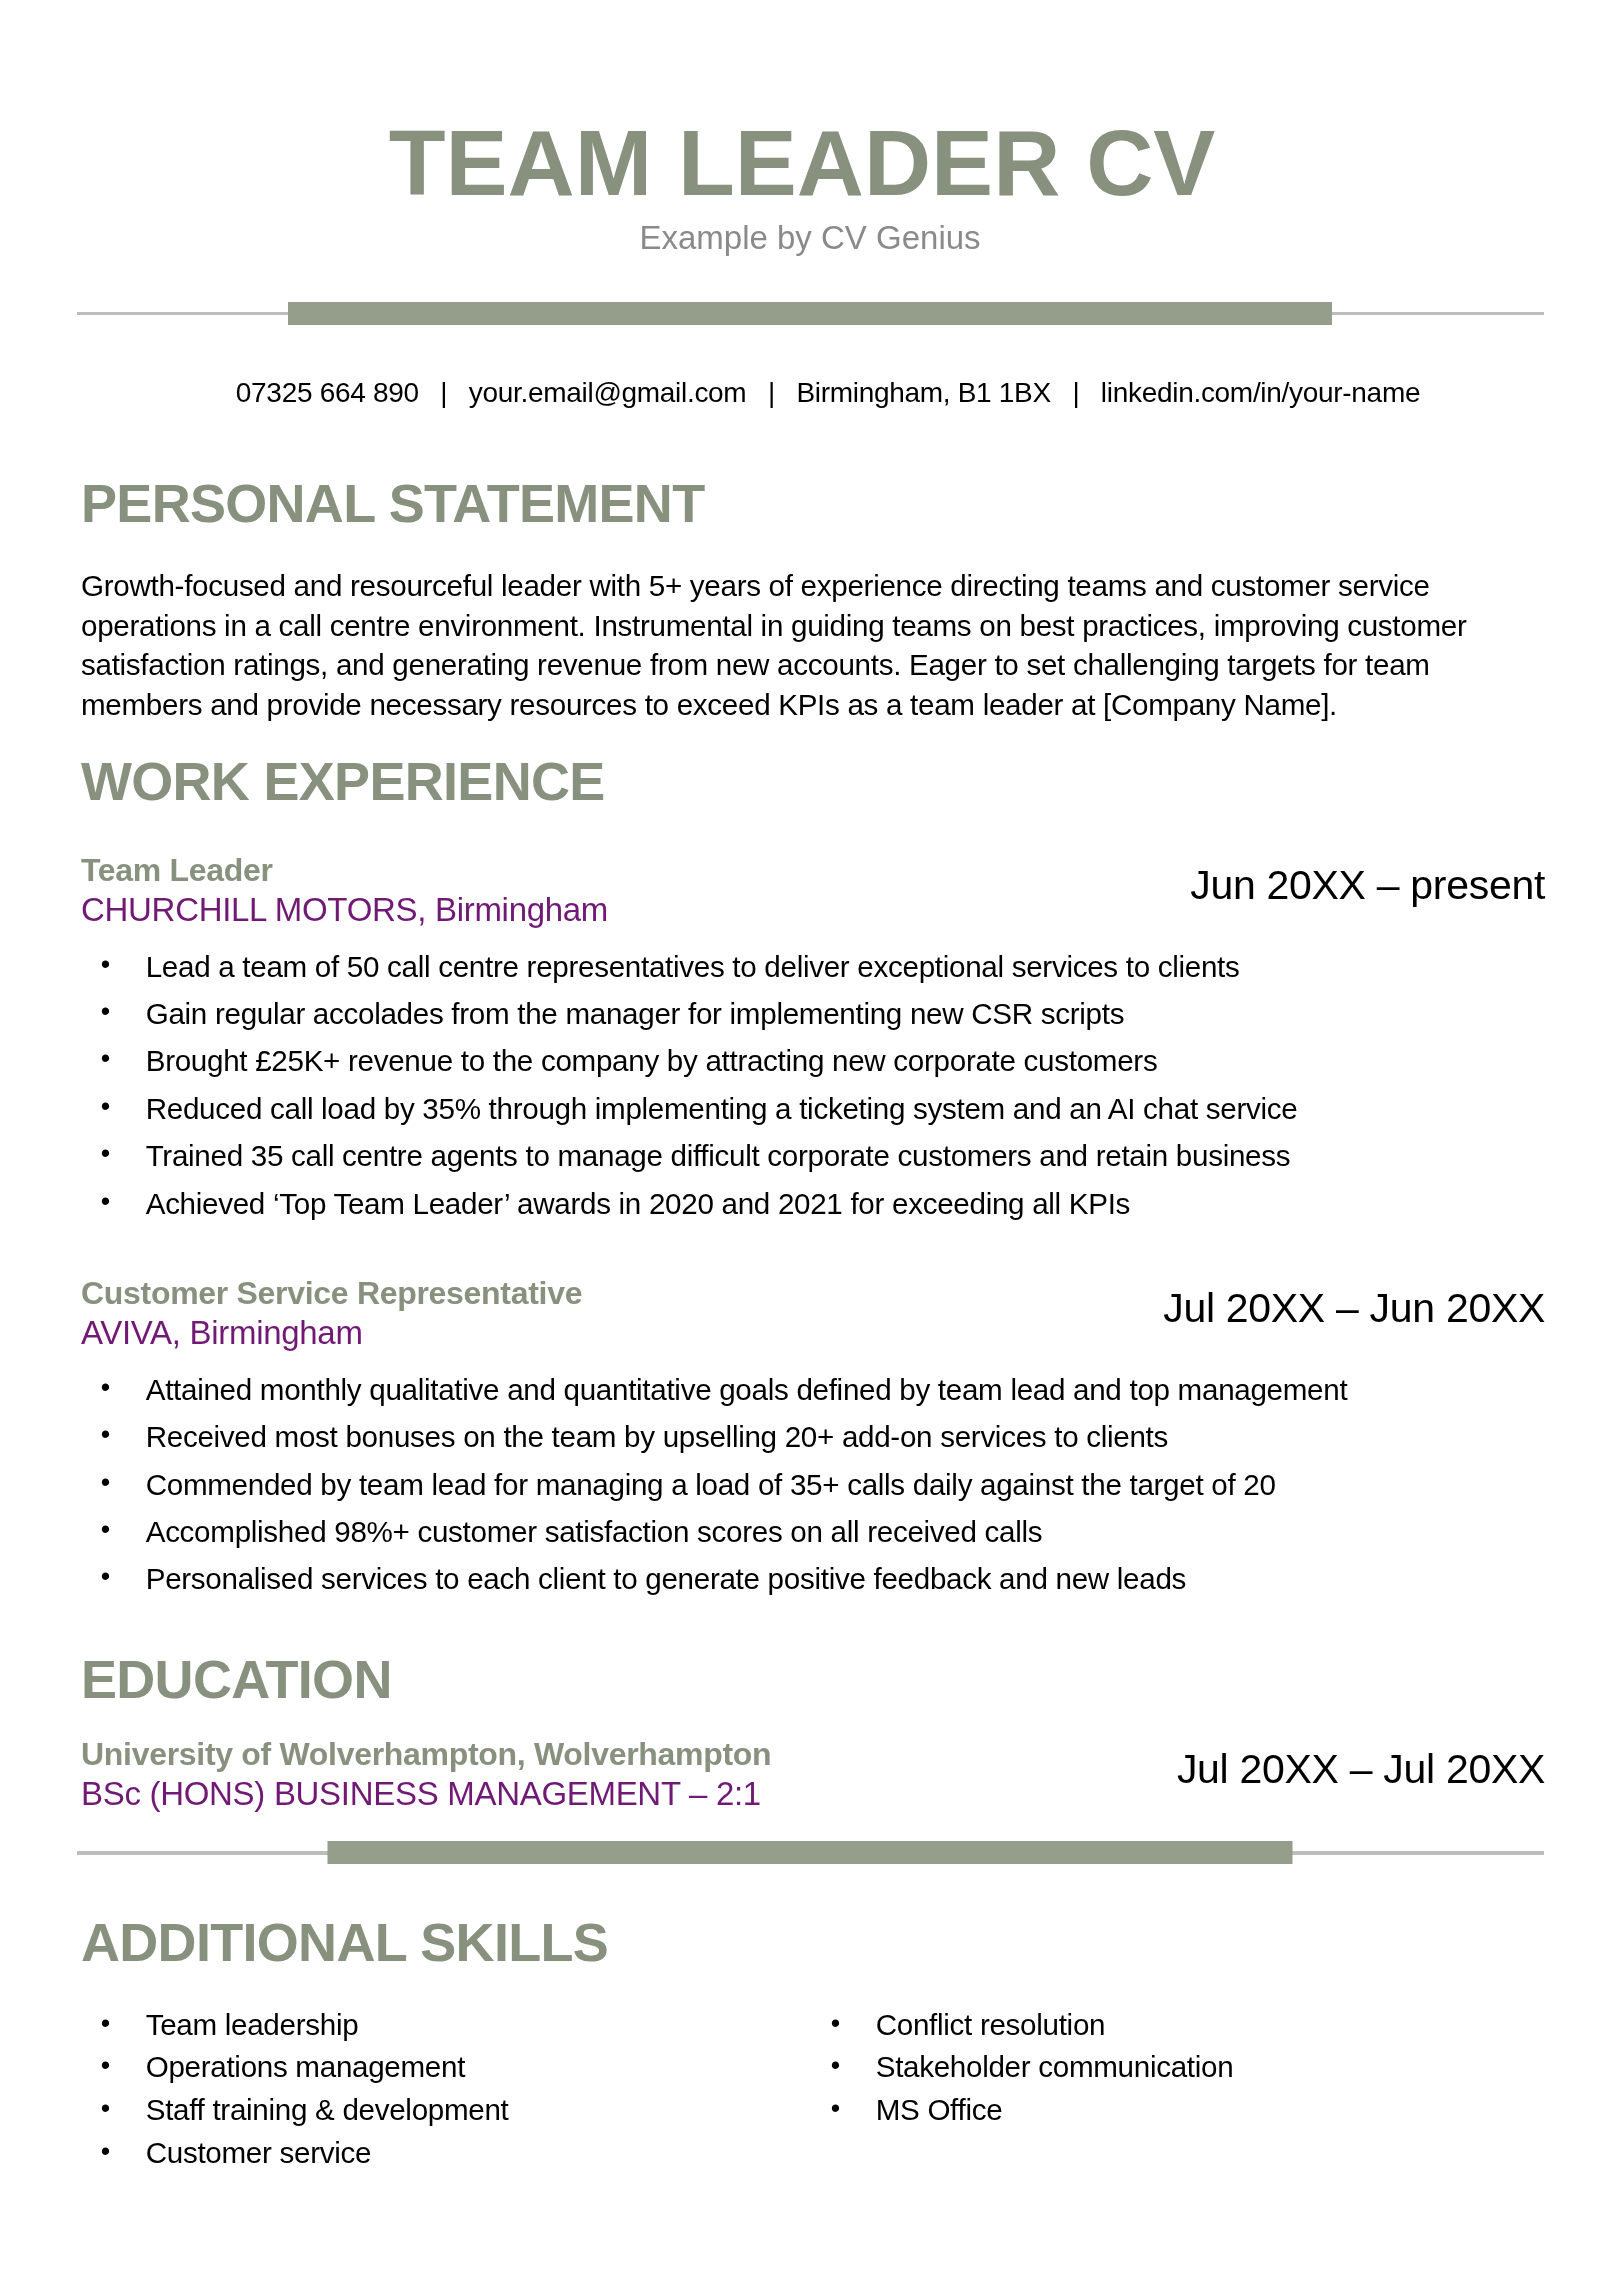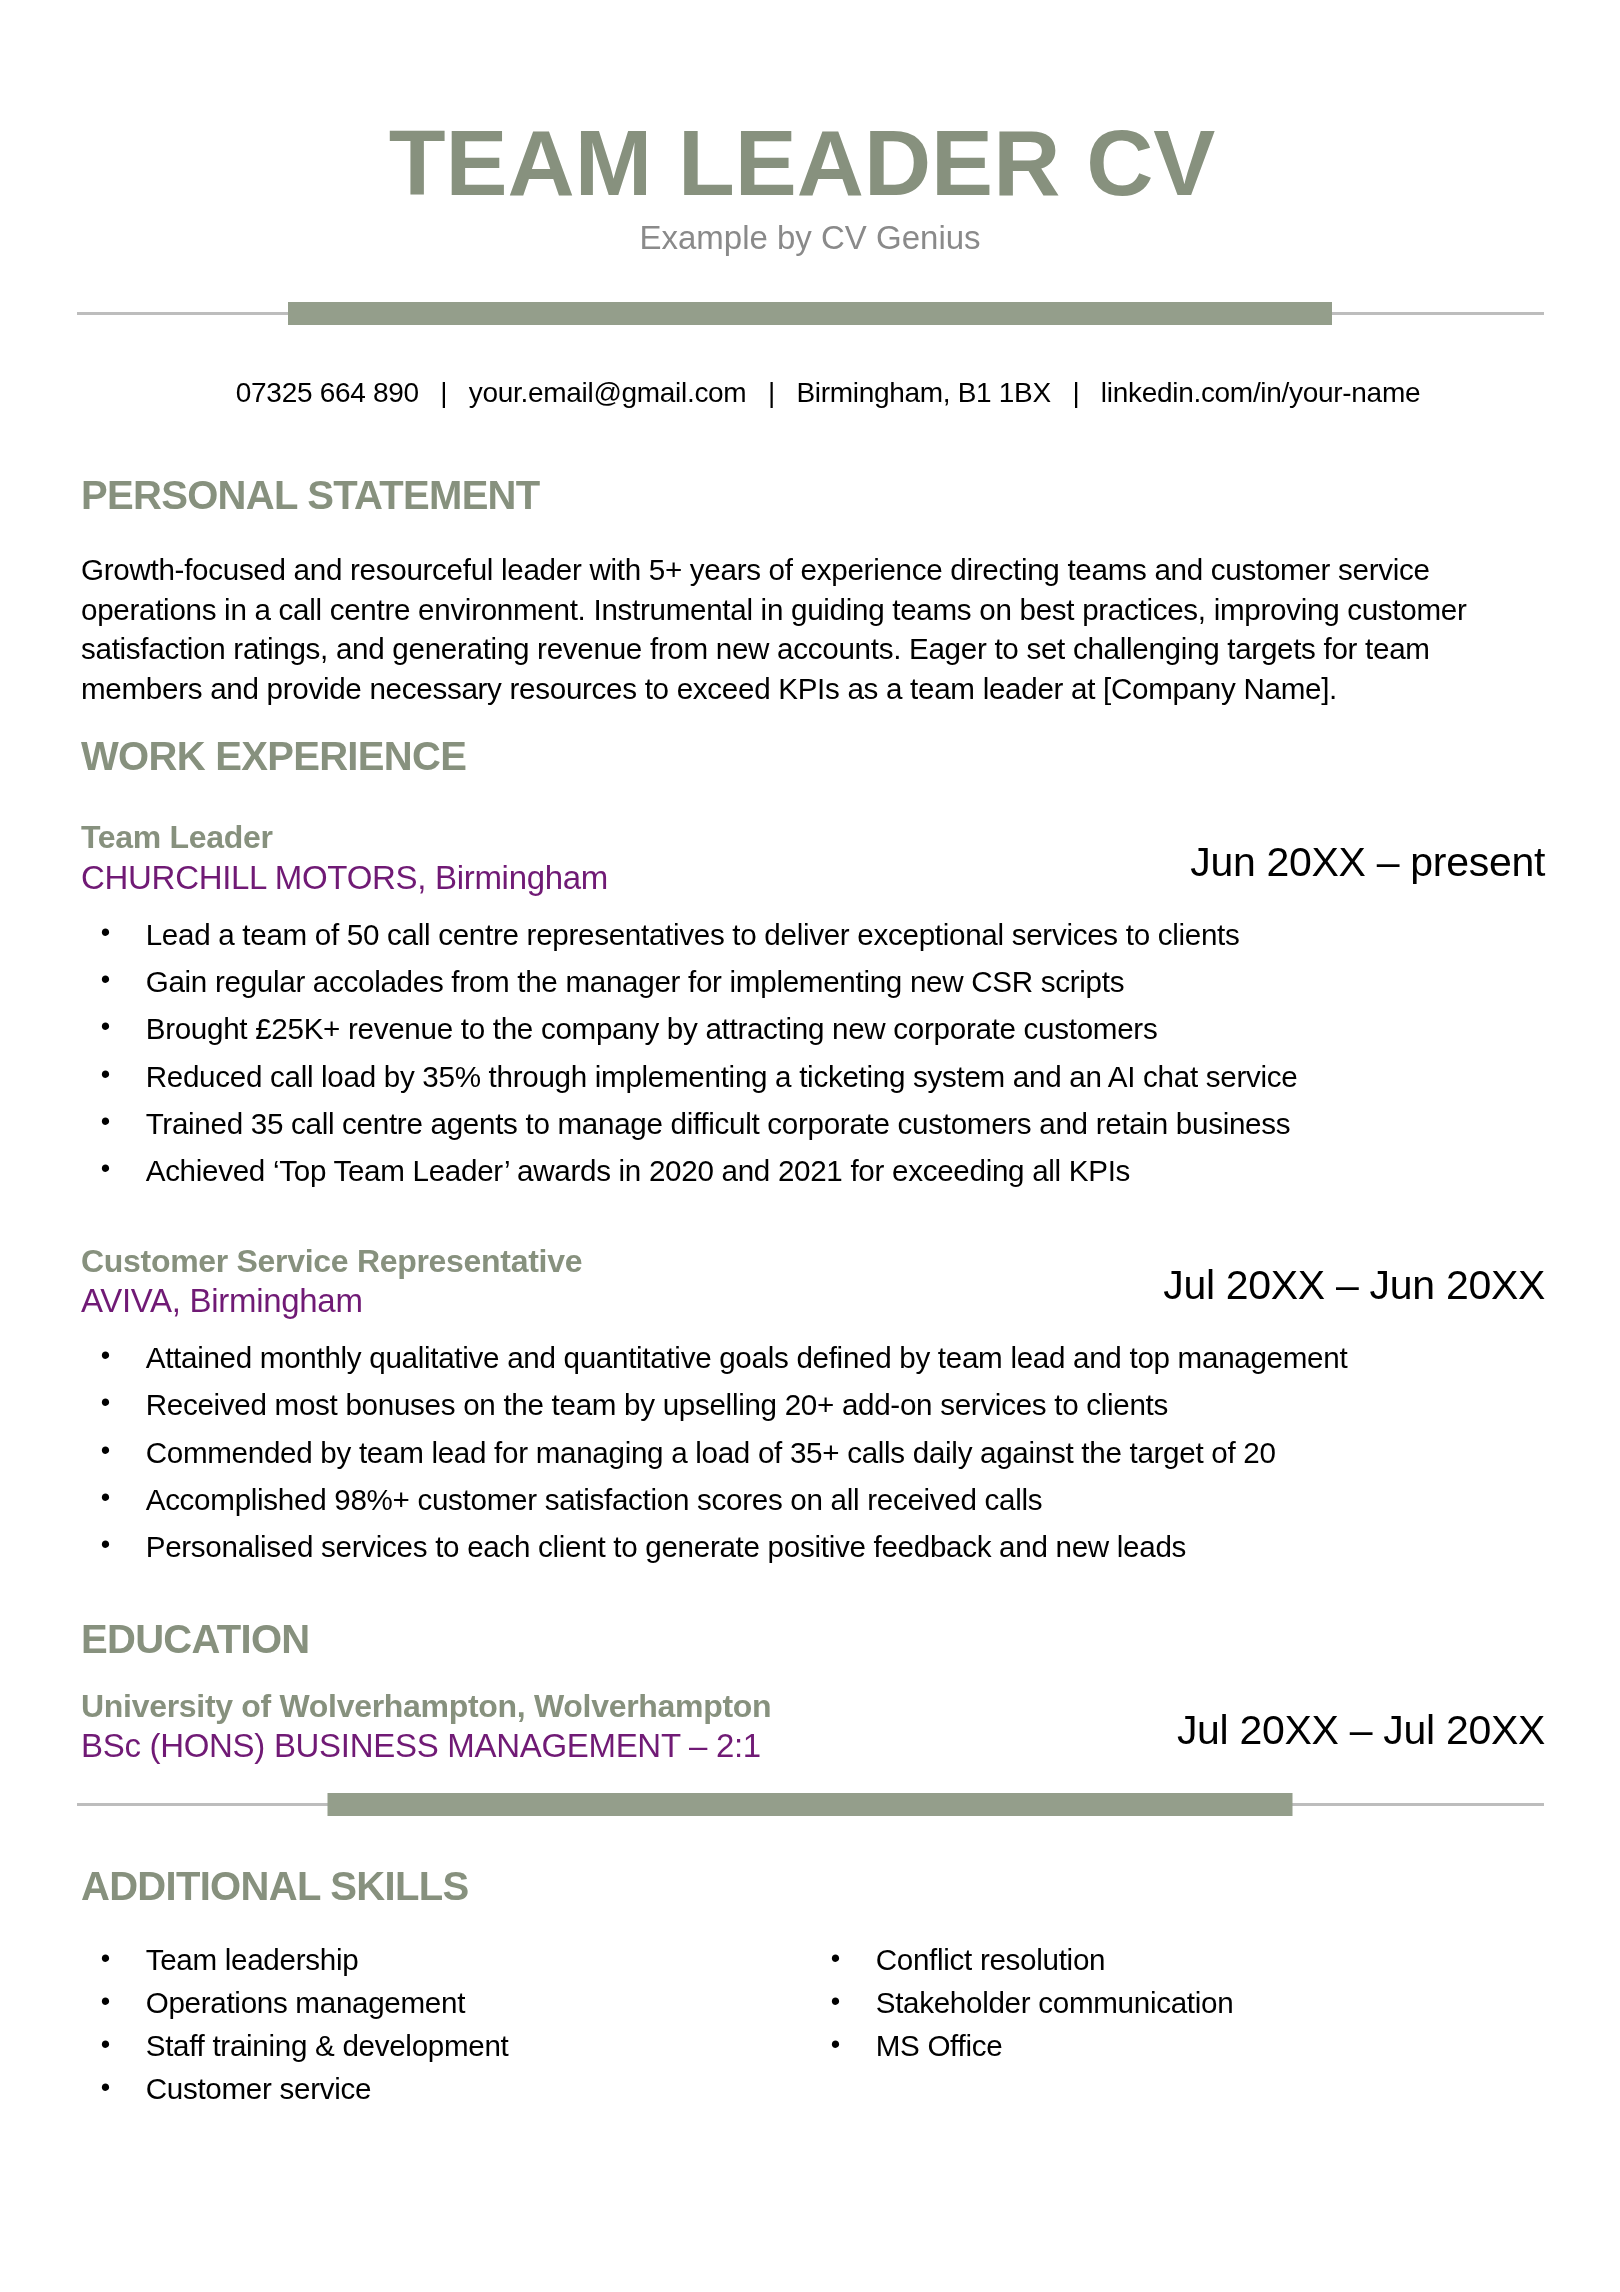--- a/index.html
+++ b/index.html
@@ -63,41 +63,41 @@
     text-align: center;
     font-size: 28px;
     white-space: nowrap;
     padding-left: 36px;
   }
   .contact .sep { margin: 0 21.5px; color: #000; }
 
   
   .section-heading {
     margin: 0;
-    font-size: 40px;
+    font-size: 54px;
     line-height: 1.15;
     font-weight: 700;
     color: var(--accent, #87917E);
     letter-spacing: -0.7px;
   }
   .section-ps { margin-top: 63px; }
   .statement {
     margin: 32px 0 0 0;
     font-size: 29.6px;
     line-height: 1.34;
     max-width: 1464px;
   }
   .section-we { margin-top: 25px; }
 
   .job { margin-top: 39px; }
   .job + .job { margin-top: 47px; }
   .job-header, .edu-header {
     display: flex;
     justify-content: space-between;
-    align-items: flex-end;
+    align-items: center;
   }
   .job-title, .school {
     margin: 0;
     font-size: 32px;
     line-height: 1.2;
     font-weight: 700;
     color: var(--accent, #87917E);
     letter-spacing: -0.3px;
   }
   .company, .degree {

